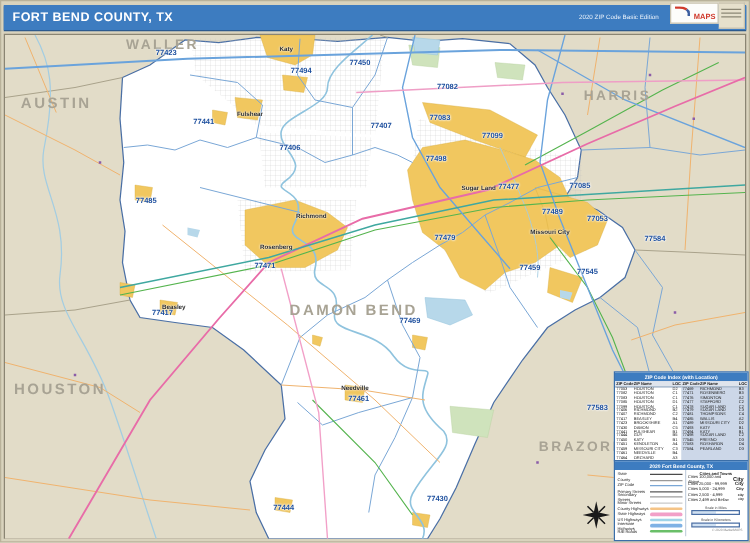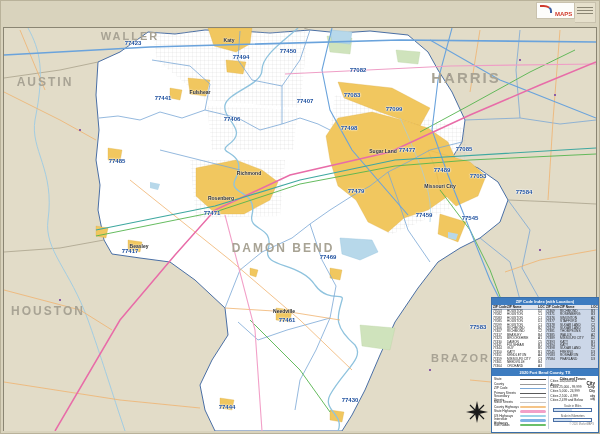--- a/index.html
+++ b/index.html
@@ -58,20 +58,24 @@
   .scalebar{margin:2px 4px 0 4px;text-align:center;}
   .scalebar .cap{font-size:2.8px;color:#444;}
   .scalebar .bar{height:2px;border:0.5px solid #4a6fa5;background:linear-gradient(90deg,#cfe0f2 0 50%,#fff 50%);}
   #legend .copy{text-align:right;font-size:2.6px;color:#888;padding:1.5px 2px 0 0;}
 </style>
 </head>
 <body>
 
 <div id="stage">
 
+  <div id="titlebar">
+    <span id="map-title">FORT BEND COUNTY, TX</span>
+    <span id="edition">2020 ZIP Code Basic Edition</span>
+  </div>
   <div id="logo">
     <span class="lbox">
       <i class="squig"></i>
       <span class="mk">MAPS</span>
     </span>
     <span class="rbox">
         <i></i>
         <i></i>
         <i></i>
       </span>
@@ -214,21 +218,21 @@
 
       <g transform="translate(477,412)">
         <path d="M0,-11 L2,-2 11,0 2,2 0,11 -2,2 -11,0 -2,-2 Z" fill="#1a1a1a"></path>
         <path d="M7,-7 L2,-2 M7,7 L2,2 M-7,7 L-2,2 M-7,-7 L-2,-2" stroke="#1a1a1a" stroke-width="1.2"></path>
       </g>
     </svg>
 
     <div id="labels">
         <div class="county-label" style="left: 126px; top: 8px; font-size: 11px;">WALLER</div>
         <div class="county-label" style="left: 41px; top: 54px; font-size: 12px;">AUSTIN</div>
-        <div class="county-label" style="left: 462px; top: 49px; font-size: 15px;">HARRIS</div>
+        <div class="county-label" style="left: 490px; top: 49px; font-size: 11px;">HARRIS</div>
         <div class="county-label" style="left: 44px; top: 283px; font-size: 12px;">HOUSTON</div>
         <div class="county-label" style="left: 279px; top: 220px; font-size: 12px;">DAMON BEND</div>
         <div class="county-label" style="left: 464px; top: 330px; font-size: 11px;">BRAZORIA</div>
         <div class="zip-label" style="left: 129px; top: 15px;">77423</div>
         <div class="zip-label" style="left: 237px; top: 29px;">77494</div>
         <div class="zip-label" style="left: 284px; top: 23px;">77450</div>
         <div class="zip-label" style="left: 354px; top: 42px;">77082</div>
         <div class="zip-label" style="left: 348px; top: 67px;">77083</div>
         <div class="zip-label" style="left: 301px; top: 73px;">77407</div>
         <div class="zip-label" style="left: 390px; top: 81px;">77099</div>

